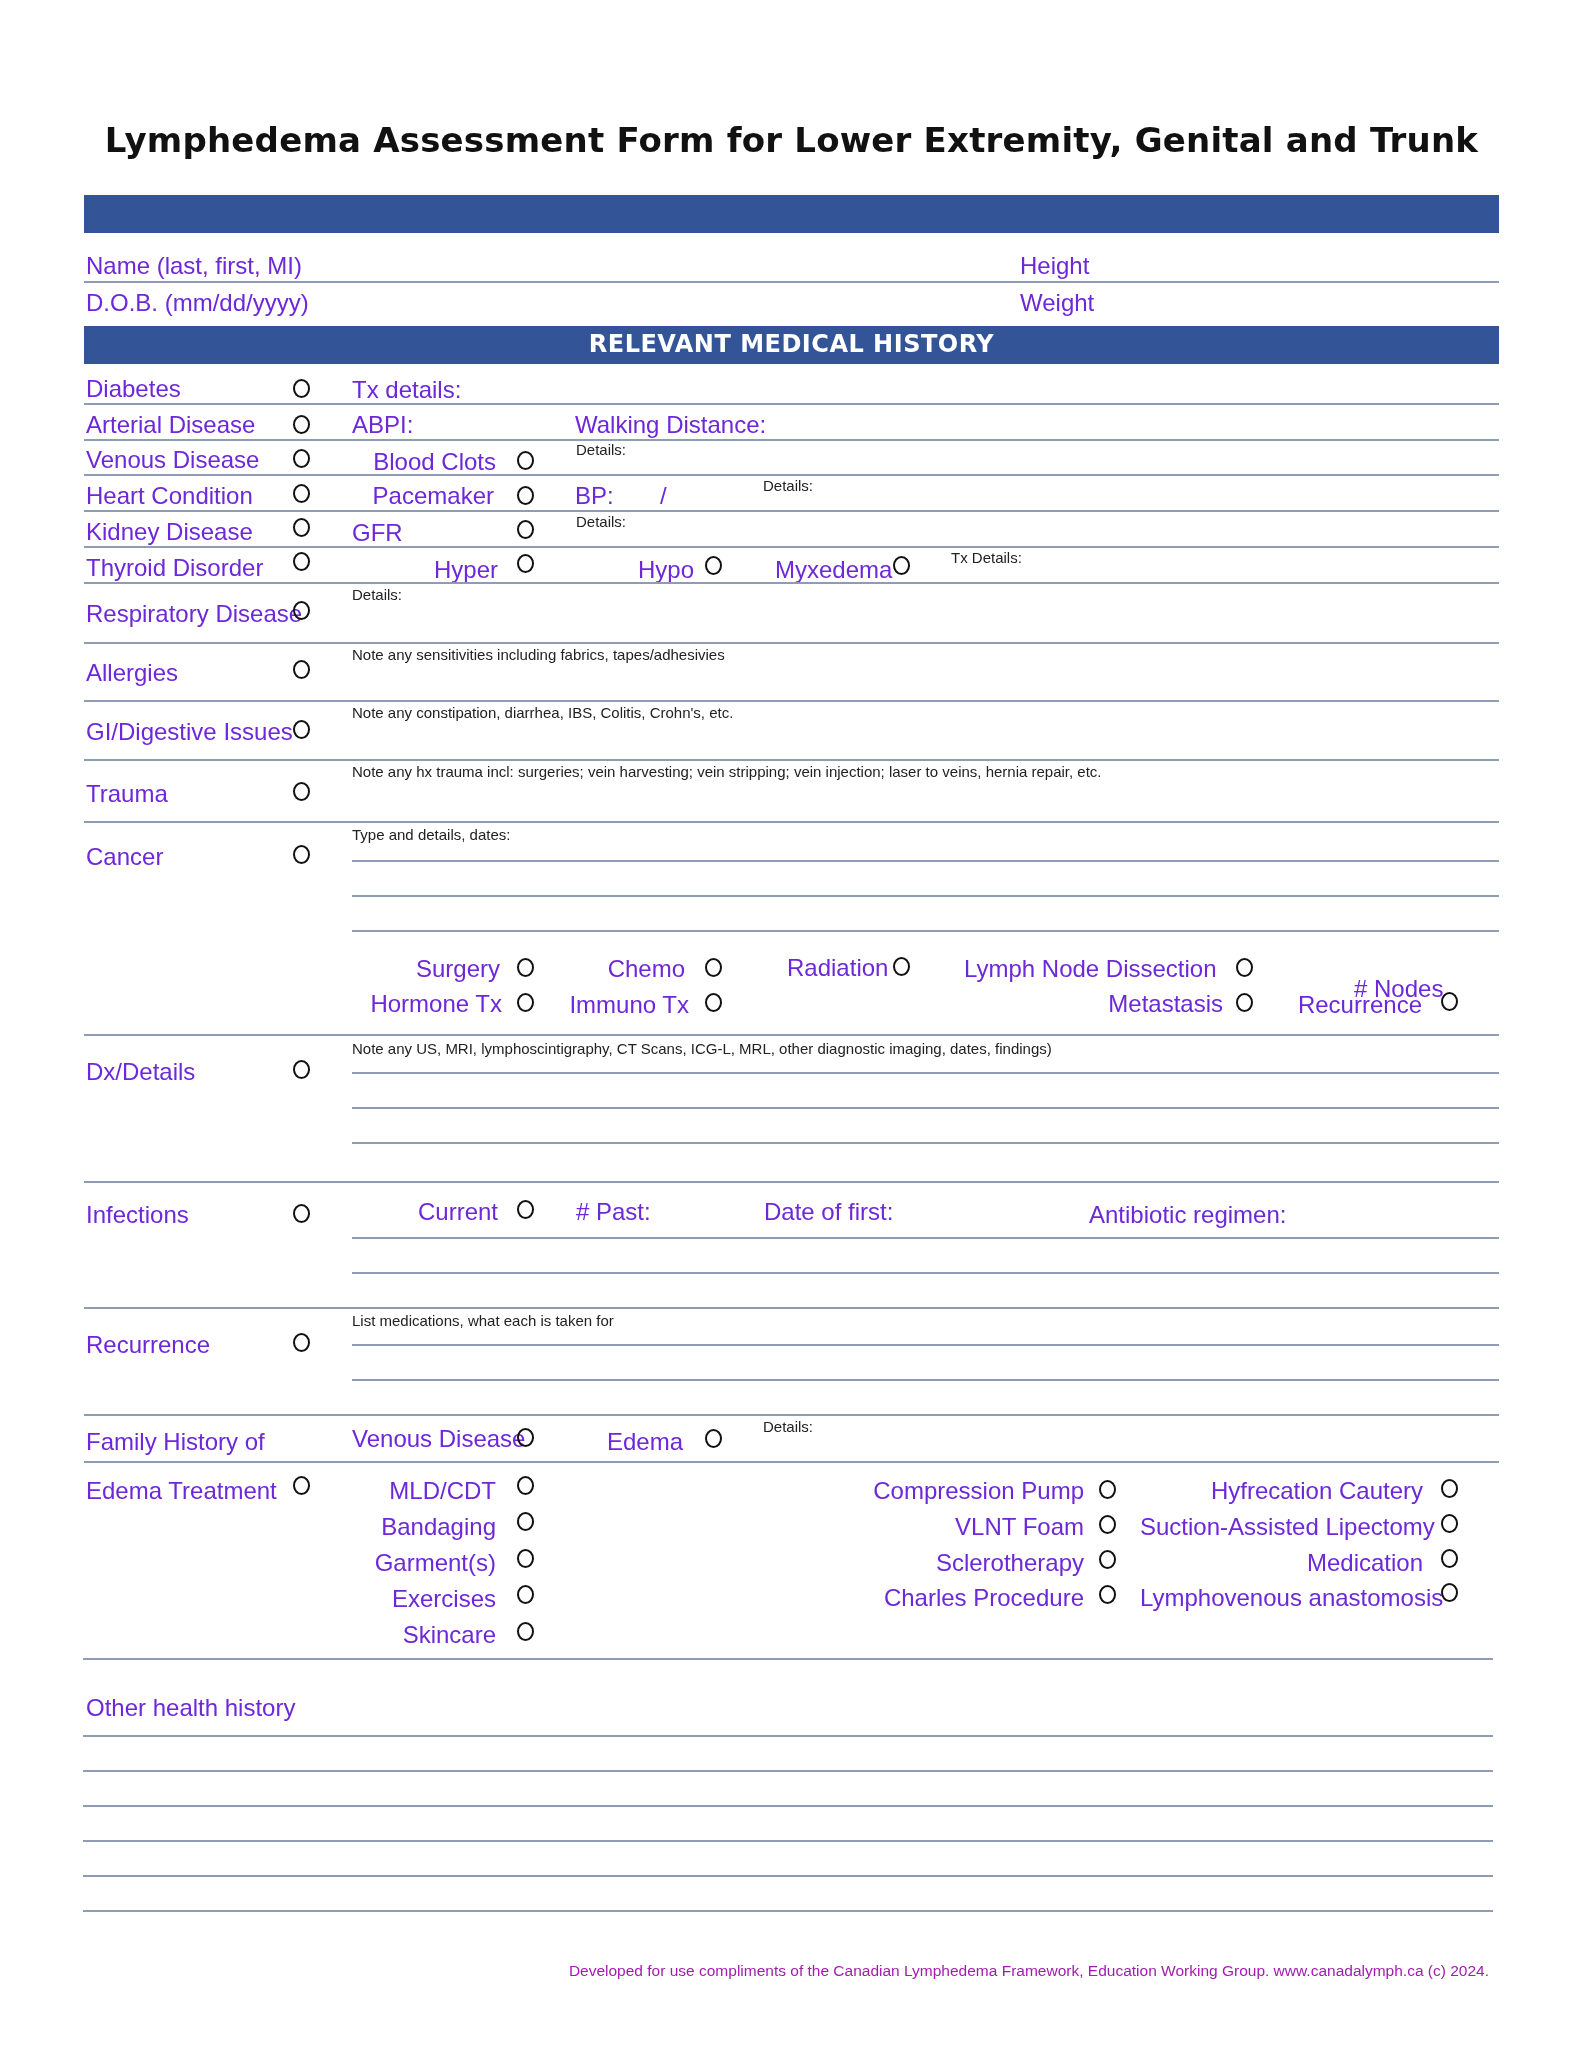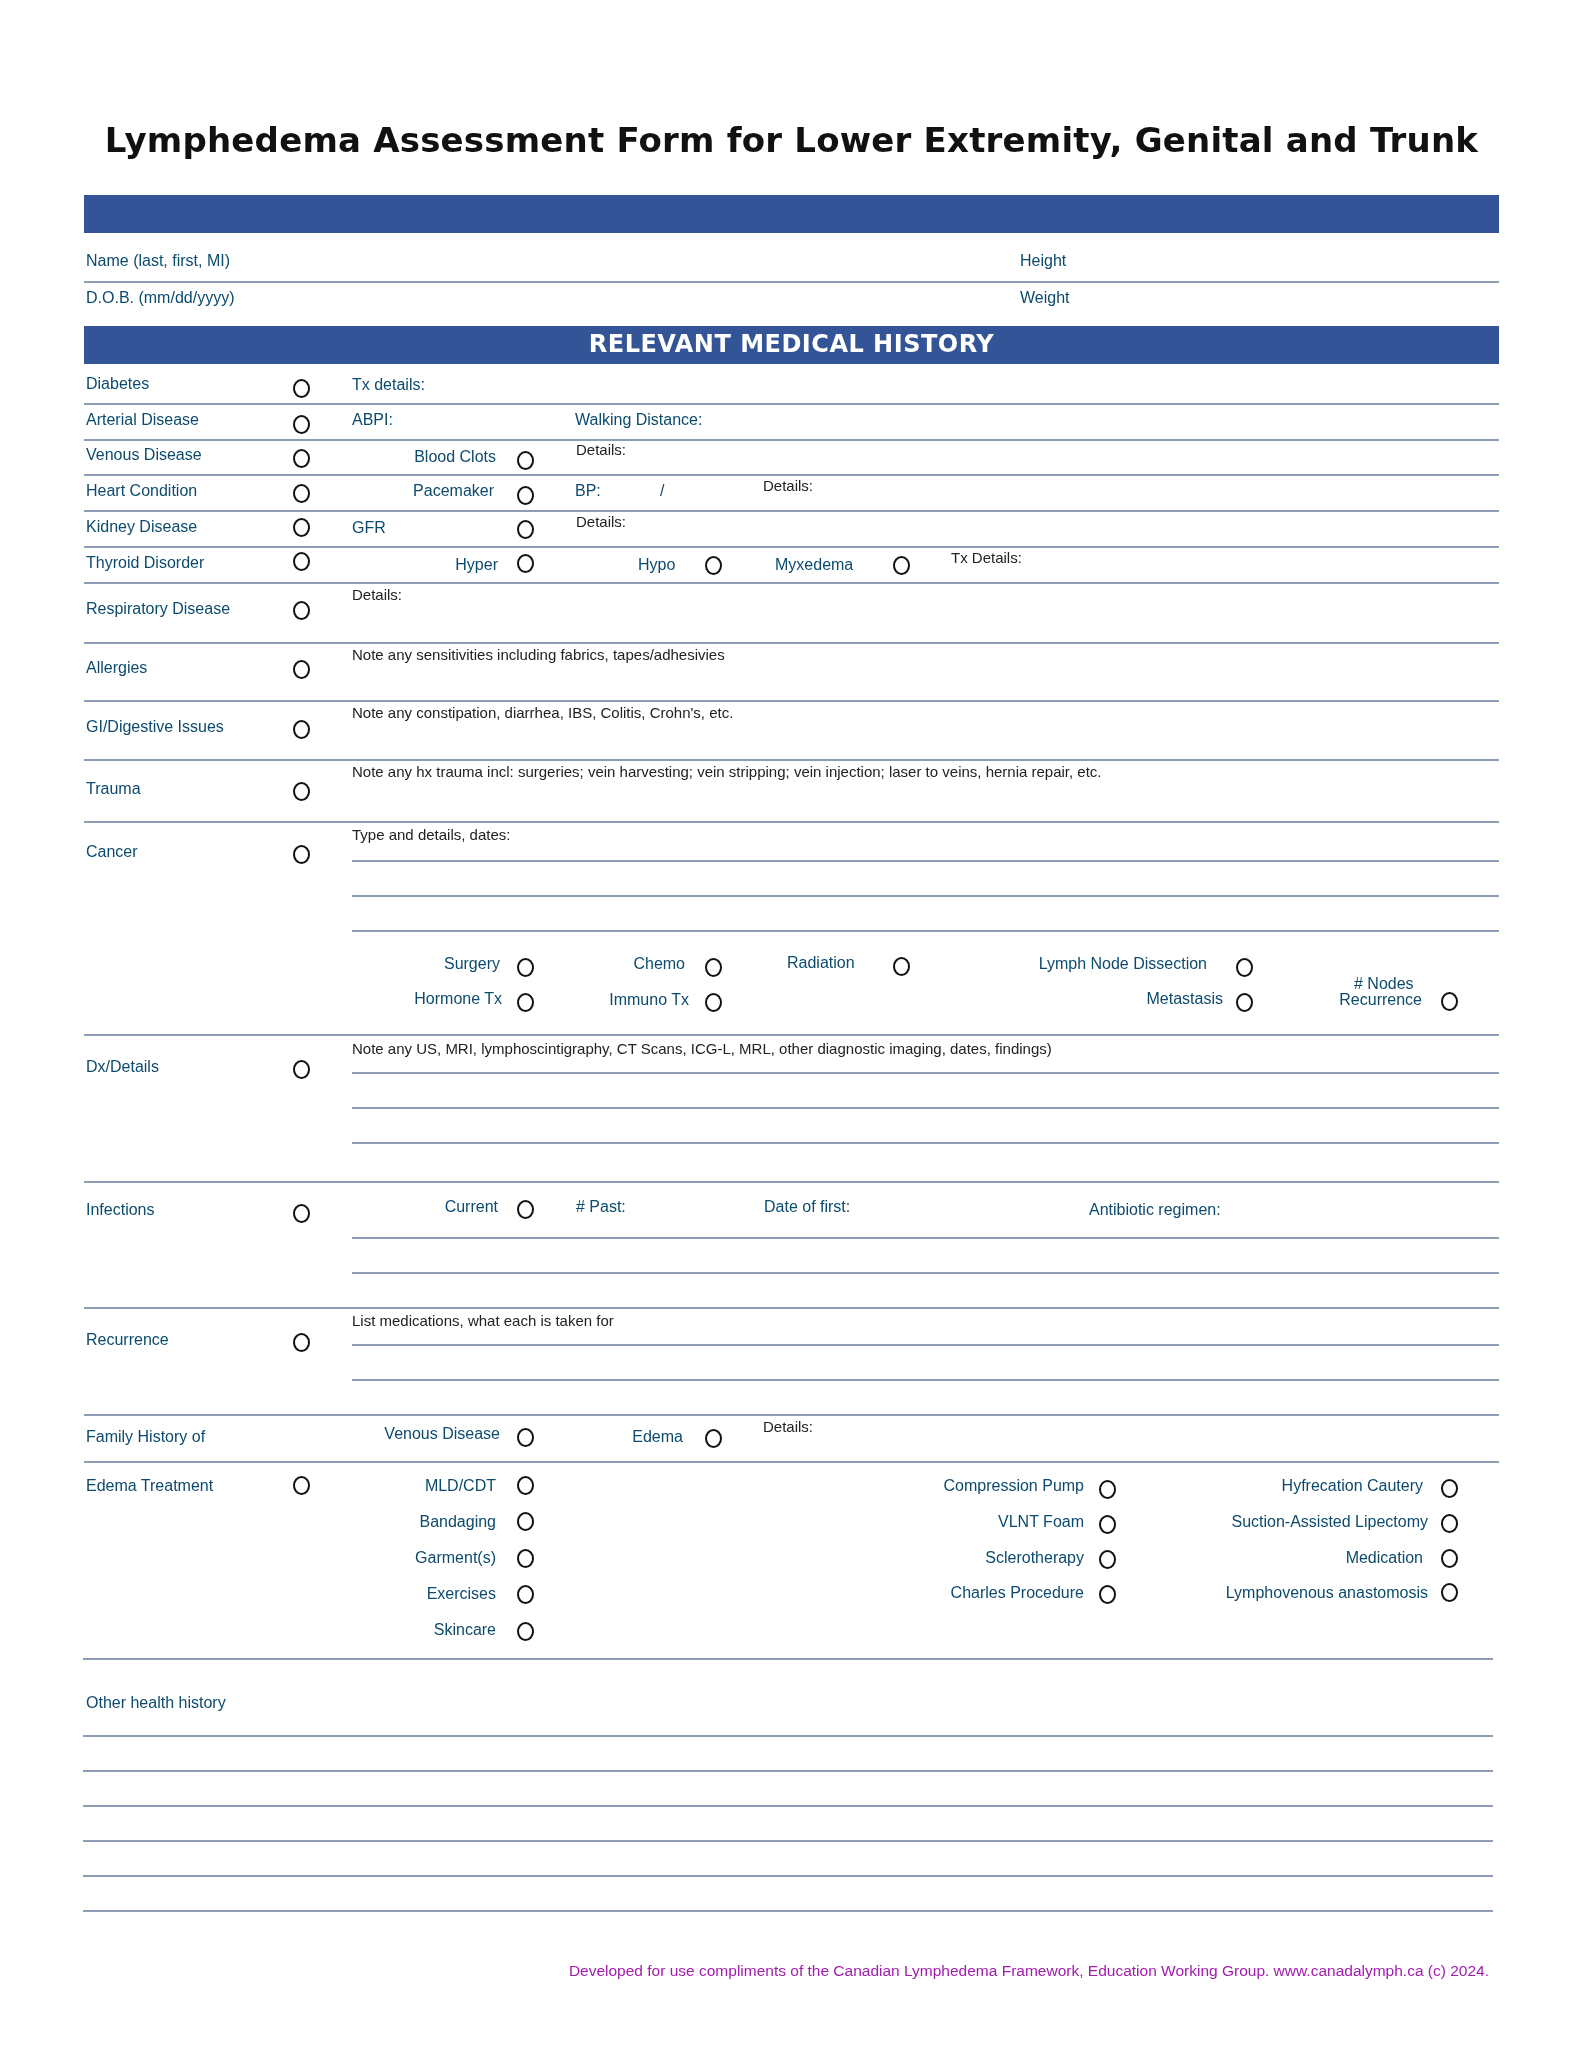--- a/index.html
+++ b/index.html
@@ -2,21 +2,21 @@
 <html><head>
 <meta charset="utf-8">
 <style>
   html, body { margin:0; padding:0; background:#ffffff; }
   body { width:1583px; height:2048px; position:relative; overflow:hidden;
          font-family:"Liberation Sans", sans-serif; color:#1a1a1a; }
   .abs { position:absolute; white-space:nowrap; }
   .title { left:0; width:1583px; top:120px; text-align:center; font-size:34px; font-weight:bold; color:#111; font-family:"DejaVu Sans", sans-serif; letter-spacing:0.2px; }
   .band { position:absolute; left:84px; width:1415px; background:#335497; }
   .hline { position:absolute; height:2px; background:#8e9db3; }
-  .lbl { font-size:16px; color:#0c4a6e; }
+  .lbl { font-size:24px; color:#6d28d9; }
   .sm { font-size:15px; color:#222; }
   .rt { text-align:right; }
   .radio { position:absolute; width:13px; height:15px; border:2.4px solid #111; border-radius:50%; box-sizing:content-box; cursor:pointer; }
   .sect { color:#ffffff; font-weight:bold; font-size:24px; left:84px; width:1415px; text-align:center; top:330px; font-family:"DejaVu Sans", sans-serif; letter-spacing:0.5px; }
   .footer { font-size:15.5px; color:#a21caf; }
 </style>
 </head>
 <body>
 
 <div class="abs title">Lymphedema Assessment Form for Lower Extremity, Genital and Trunk</div>

